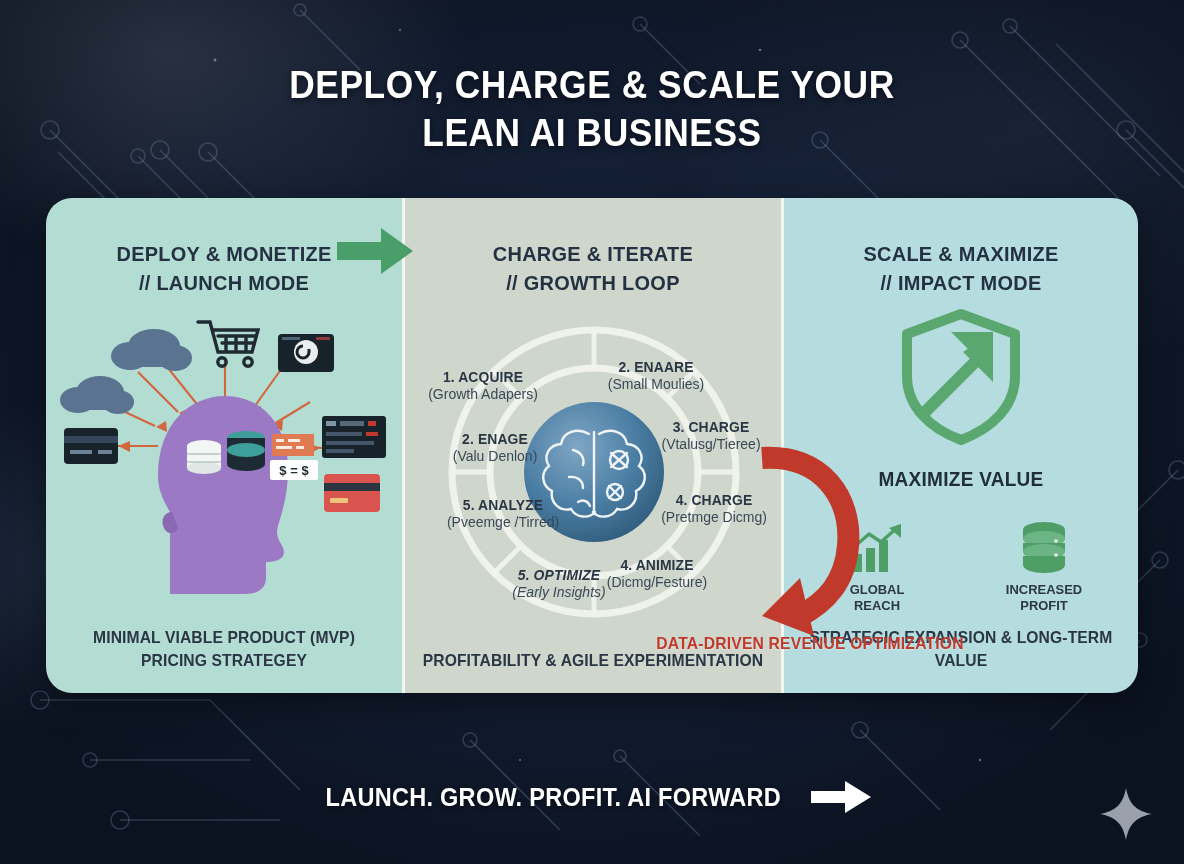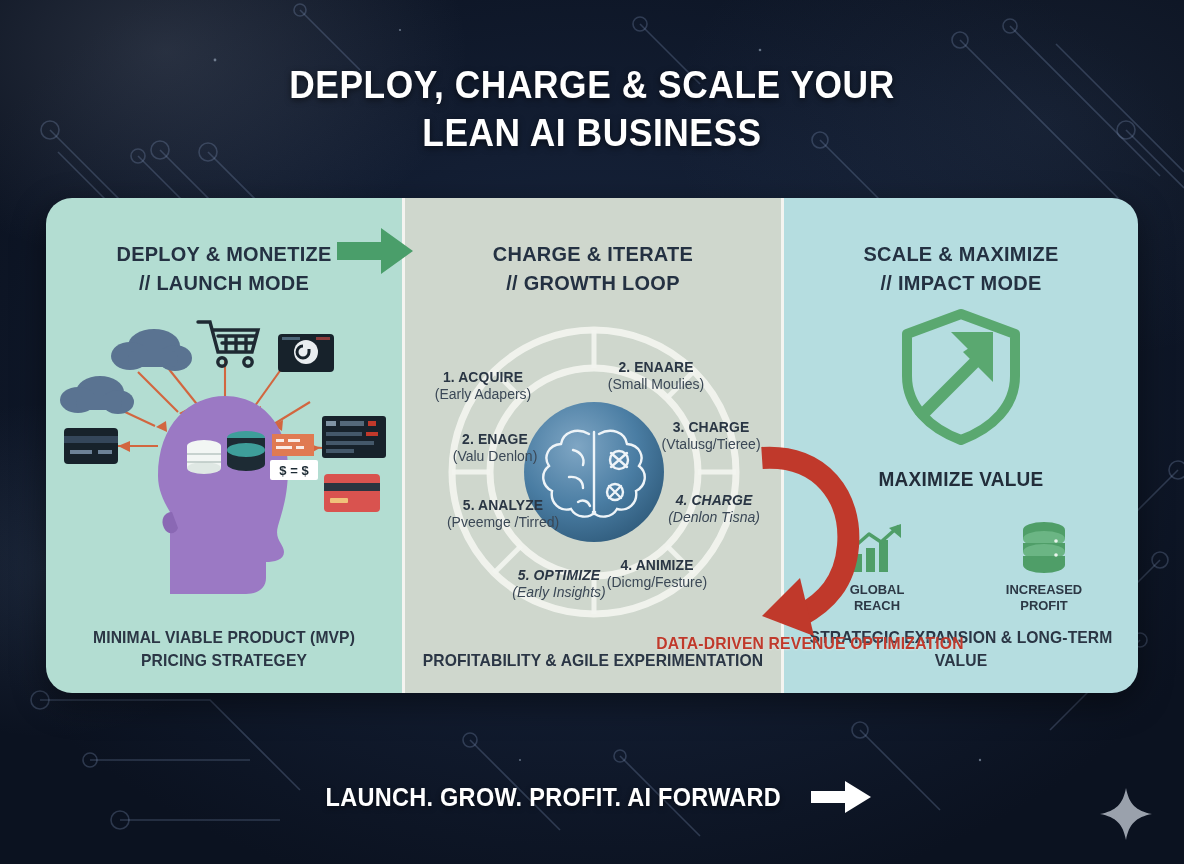--- a/index.html
+++ b/index.html
@@ -424,33 +424,33 @@
           <path d="M150 128 c8 2 12 8 10 15 M146 155 c9-1 14 4 14 11 M155 180 c5-3 10-1 12 4"></path>
           <circle cx="196" cy="138" r="9"></circle>
           <circle cx="192" cy="170" r="8"></circle>
           <path d="M188 131 l16 14 M188 145 l16-14"></path>
           <path d="M186 164 l12 12 M186 176 l12-12"></path>
         </g>
       </svg>
 
       <div class="seg-label" style="left:12px; top:172px;">
         <span class="t">1. ACQUIRE</span>
-        <span class="s">(Early Adapers)</span>
+        <span class="s">(Growth Adapers)</span>
       </div>
       <div class="seg-label" style="left:185px; top:162px;">
         <span class="t">2. ENAARE</span>
         <span class="s">(Small Moulies)</span>
       </div>
       <div class="seg-label" style="left:240px; top:222px;">
         <span class="t">3. CHARGE</span>
         <span class="s">(Vtalusg/Tieree)</span>
       </div>
-      <div class="seg-label" style="left:243px; top:295px;font-style:italic;">
+      <div class="seg-label" style="left:243px; top:295px;">
         <span class="t">4. CHARGE</span>
-        <span class="s">(Denlon Tisna)</span>
+        <span class="s">(Pretmge Dicmg)</span>
       </div>
       <div class="seg-label" style="left:186px; top:360px;">
         <span class="t">4. ANIMIZE</span>
         <span class="s">(Dicmg/Festure)</span>
       </div>
       <div class="seg-label" style="left:88px; top:370px;font-style:italic;">
         <span class="t">5. OPTIMIZE</span>
         <span class="s">(Early Insights)</span>
       </div>
       <div class="seg-label" style="left:32px; top:300px;">

